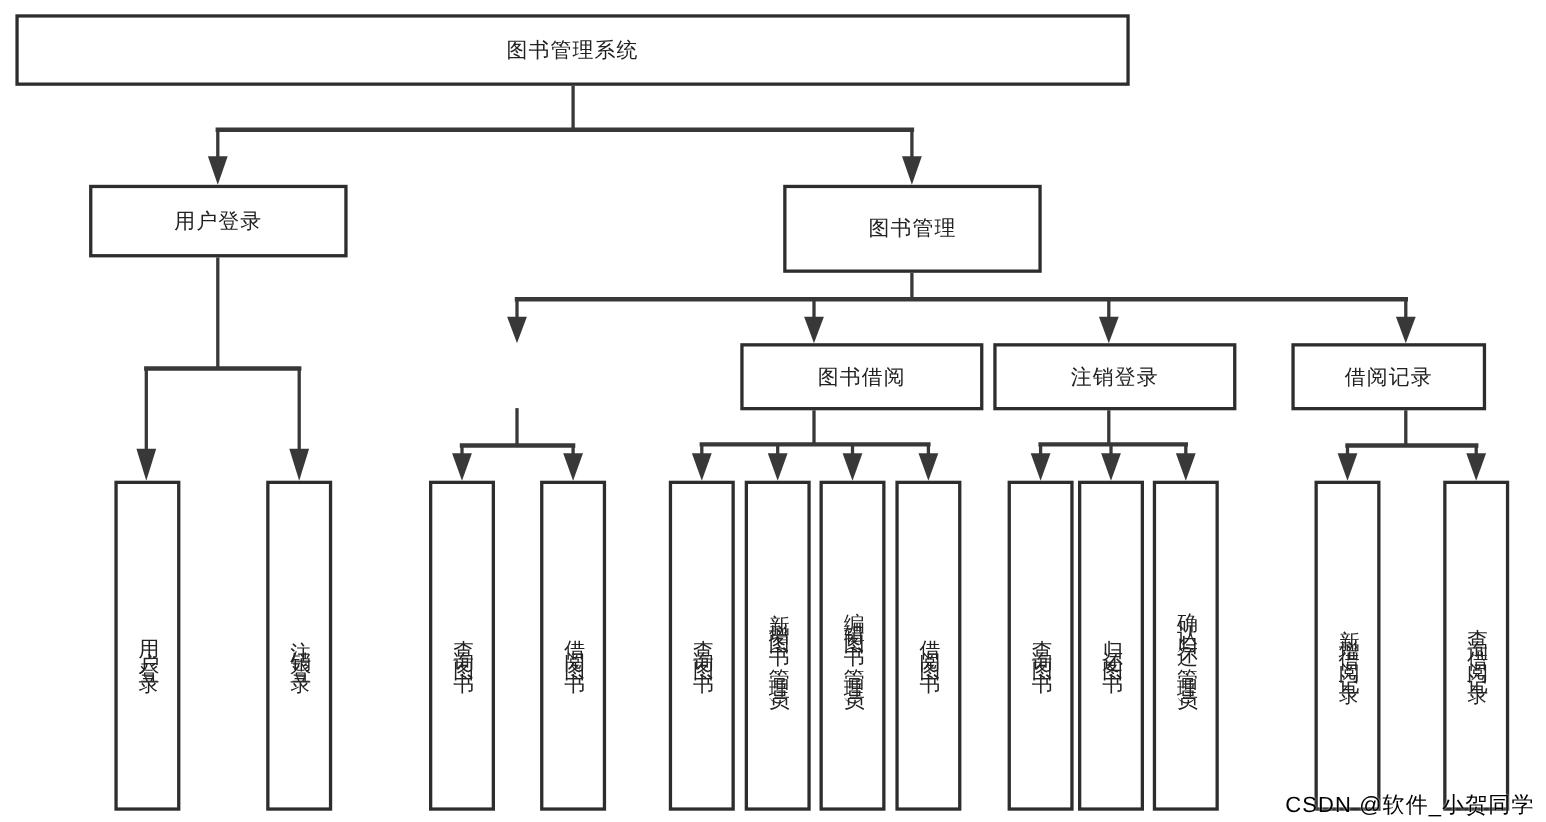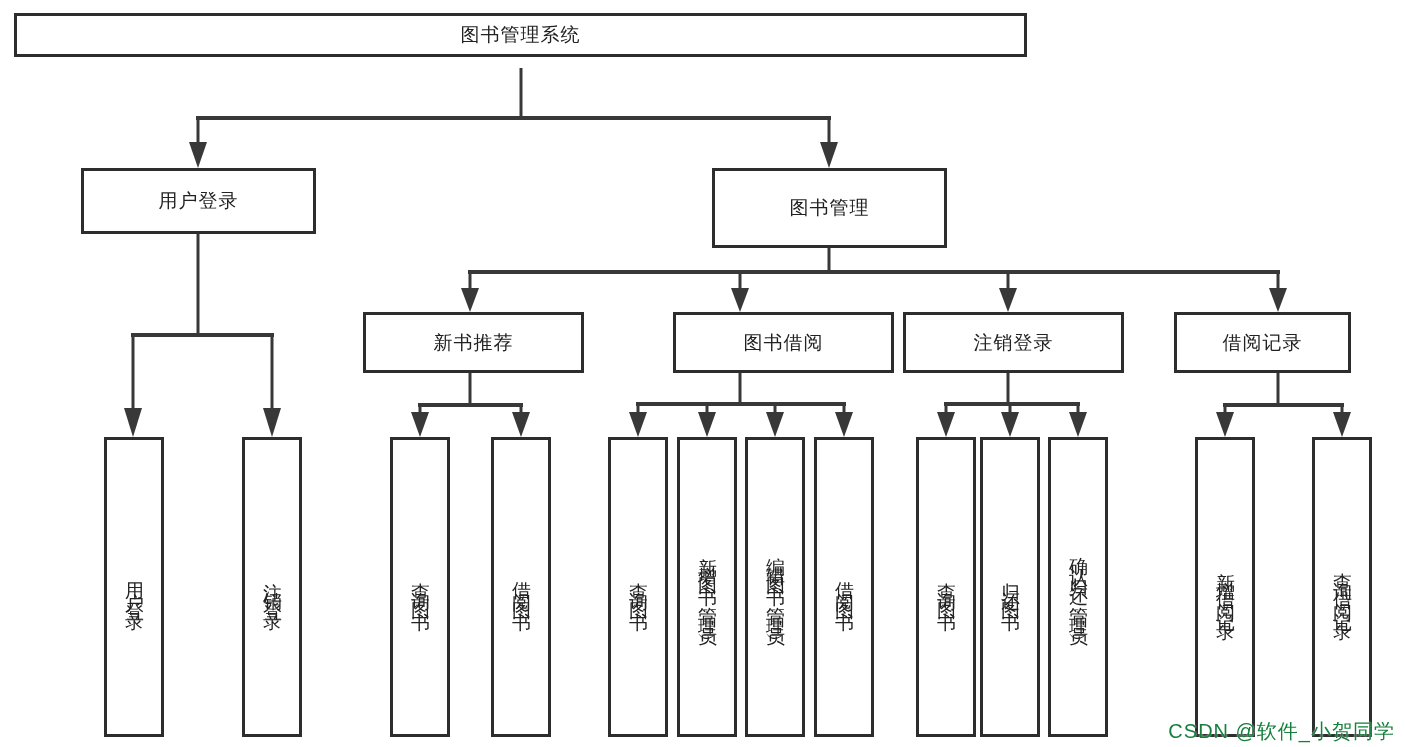--- a/index.html
+++ b/index.html
@@ -36,21 +36,21 @@
     text-orientation: mixed;
     letter-spacing: 10px;
     line-height: 1.1;
     white-space: normal;
   }
   .watermark {
     position: absolute;
     right: 10px;
     top: 718px;
     font-size: 20px;
-    color: #15803d;
+    color: #000000;
     letter-spacing: 1px;
     z-index: 2;
     text-shadow: 0 0 2px #ffffff;
   }
 </style>
 </head>
 <body>
 
 <div class="canvas">
 
@@ -113,26 +113,25 @@
       <polygon points="766,412 784,412 775,437"></polygon>
       <polygon points="835,412 853,412 844,437"></polygon>
       <polygon points="937,412 955,412 946,437"></polygon>
       <polygon points="1001,412 1019,412 1010,437"></polygon>
       <polygon points="1069,412 1087,412 1078,437"></polygon>
       <polygon points="1216,412 1234,412 1225,437"></polygon>
       <polygon points="1333,412 1351,412 1342,437"></polygon>
     </g>
   </svg>
 
-  <div class="box" style="left:14px; top:13px; width:1013px; height:44px;">图书管理系统</div>
+  <div class="box" style="left:14px; top:13px; width:1013px; height:65px;">图书管理系统</div>
 
   <div class="box" style="left:81px; top:168px; width:235px; height:66px;">用户登录</div>
   <div class="box" style="left:712px; top:168px; width:235px; height:80px;">图书管理</div>
 
-  <div class="box" style="left:363px; top:312px; width:221px; height:61px;">新书推荐</div>
   <div class="box" style="left:633px; top:312px; width:221px; height:61px;margin-left:40px;">图书借阅</div>
   <div class="box" style="left:903px; top:312px; width:221px; height:61px;">注销登录</div>
   <div class="box" style="left:1174px; top:312px; width:177px; height:61px;">借阅记录</div>
 
   <div class="box vert" style="left:104px; top:437px; width:60px; height:300px;">用户登录</div>
   <div class="box vert" style="left:242px; top:437px; width:60px; height:300px;">注销登录</div>
 
   <div class="box vert" style="left:390px; top:437px; width:60px; height:300px;">查询图书</div>
   <div class="box vert" style="left:491px; top:437px; width:60px; height:300px;">借阅图书</div>
 

